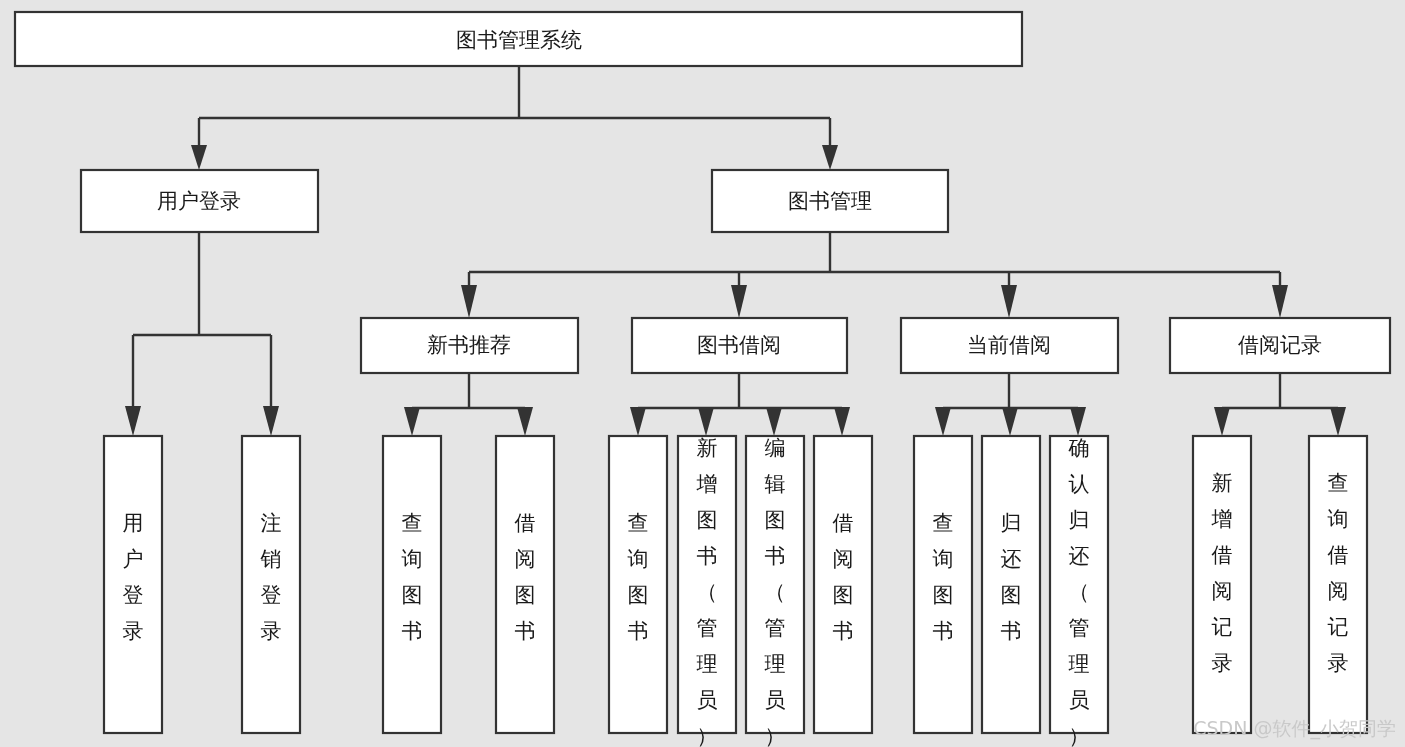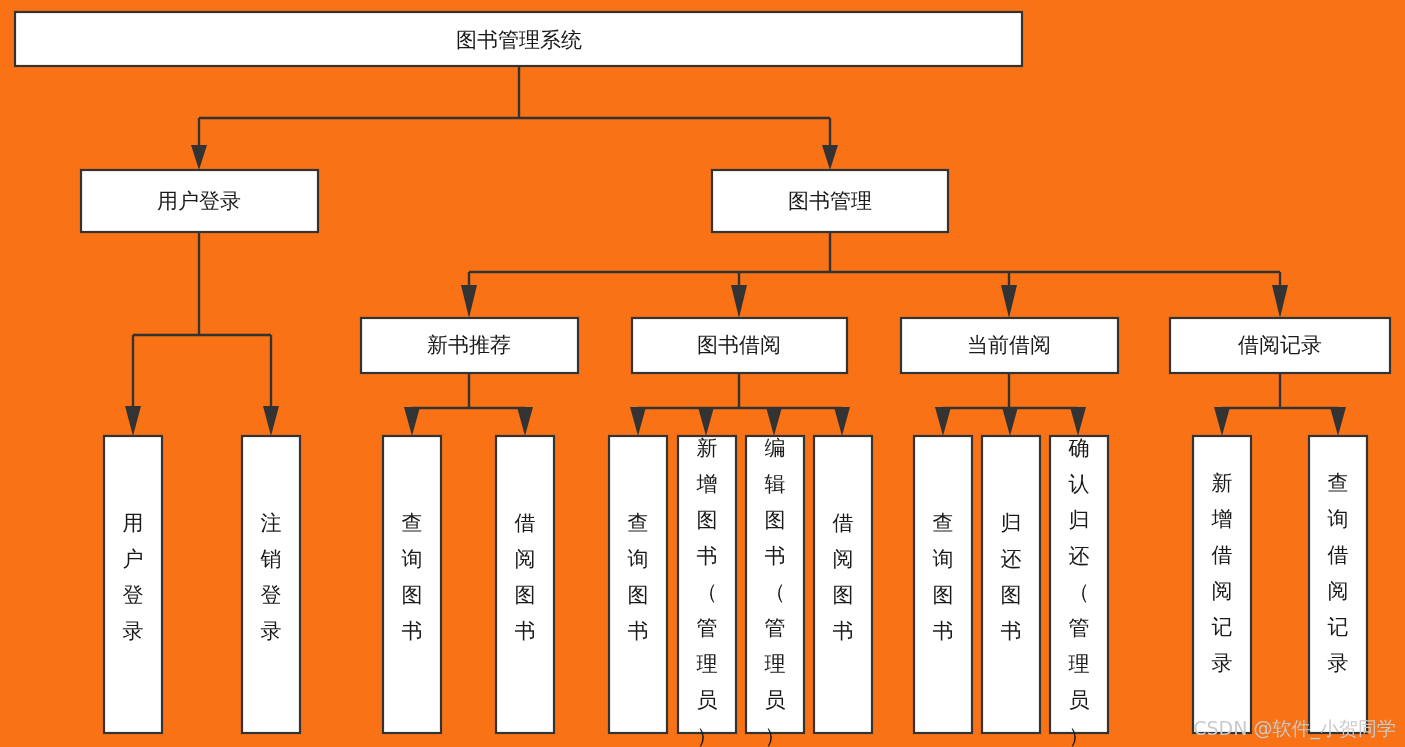--- a/index.html
+++ b/index.html
@@ -8,21 +8,21 @@
     padding: 0;
     background: #ffffff;
   }
   body {
     font-family: "DejaVu Sans", "Liberation Sans", sans-serif;
   }
   #diagram-root {
     position: relative;
     width: 1405px;
     height: 747px;
-    background: #f97316;
+    background: #e5e5e5;
     overflow: hidden;
     text-align: right;
   }
   svg#flowchart {
     position: absolute;
     left: 0;
     top: 0;
     width: 1405px;
     height: 747px;
     display: block;

